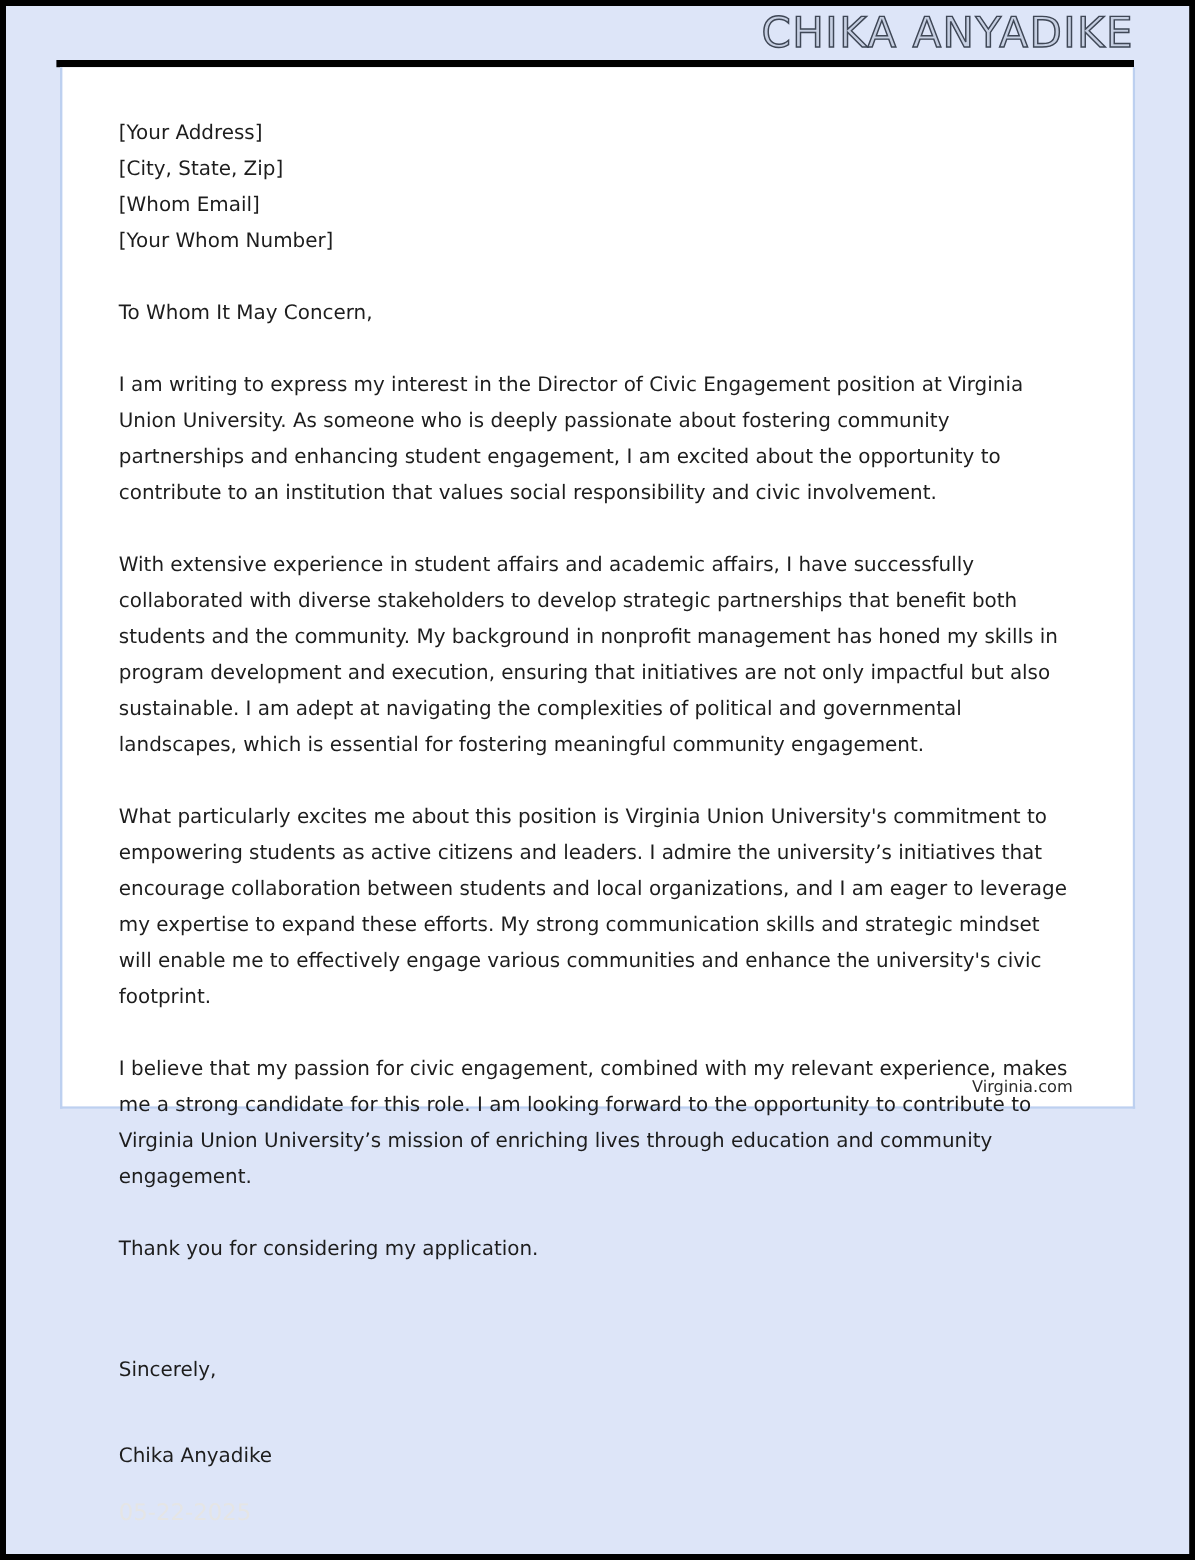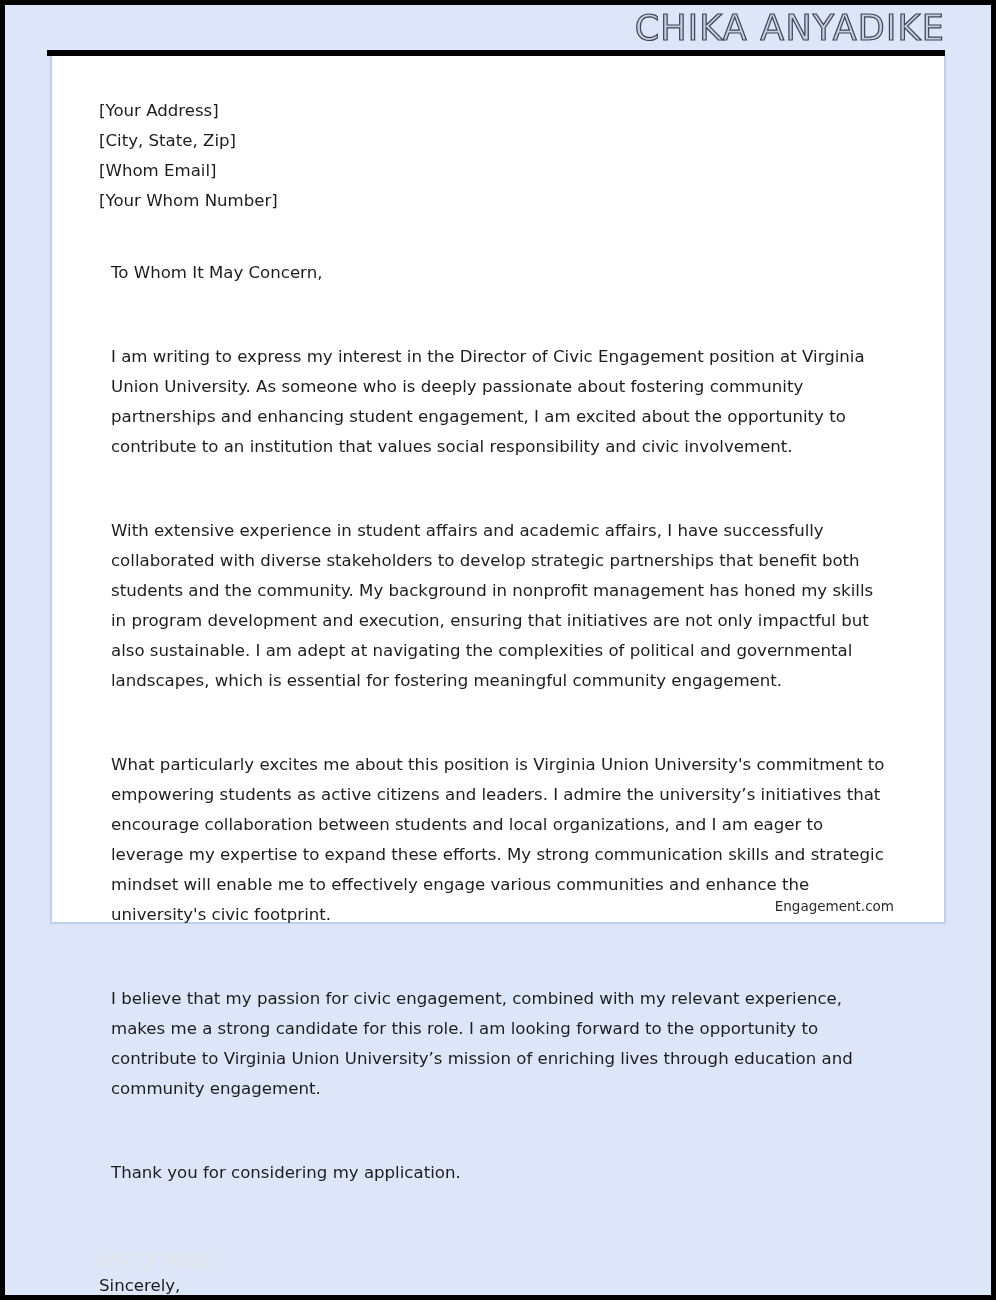--- a/index.html
+++ b/index.html
@@ -93,21 +93,21 @@
   .contact-line {
     display: block;
     white-space: nowrap;
   }
   .gap {
     display: block;
     height: 30px;
   }
   .para {
     display: block;
-    margin: 12px;
+    margin: 0;
     text-align: left;
   }
   .sig-line {
     display: block;
     white-space: nowrap;
     margin-top: 41px;
   }
 
   
   #footer-brand {
@@ -177,17 +177,17 @@
       <span class="gap"></span>
 
       <span class="para">Thank you for considering my application.</span>
 
       <span class="gap"></span>
 
       <span class="sig-line">Sincerely,</span>
       <span class="sig-line">Chika Anyadike</span>
     </div>
 
-    <div id="footer-brand">Engagement.com</div>
+    <div id="footer-brand">Virginia.com</div>
   </div>
 
   <div id="date-stamp">05-22-2025</div>
 </div>
 
 </body></html>

